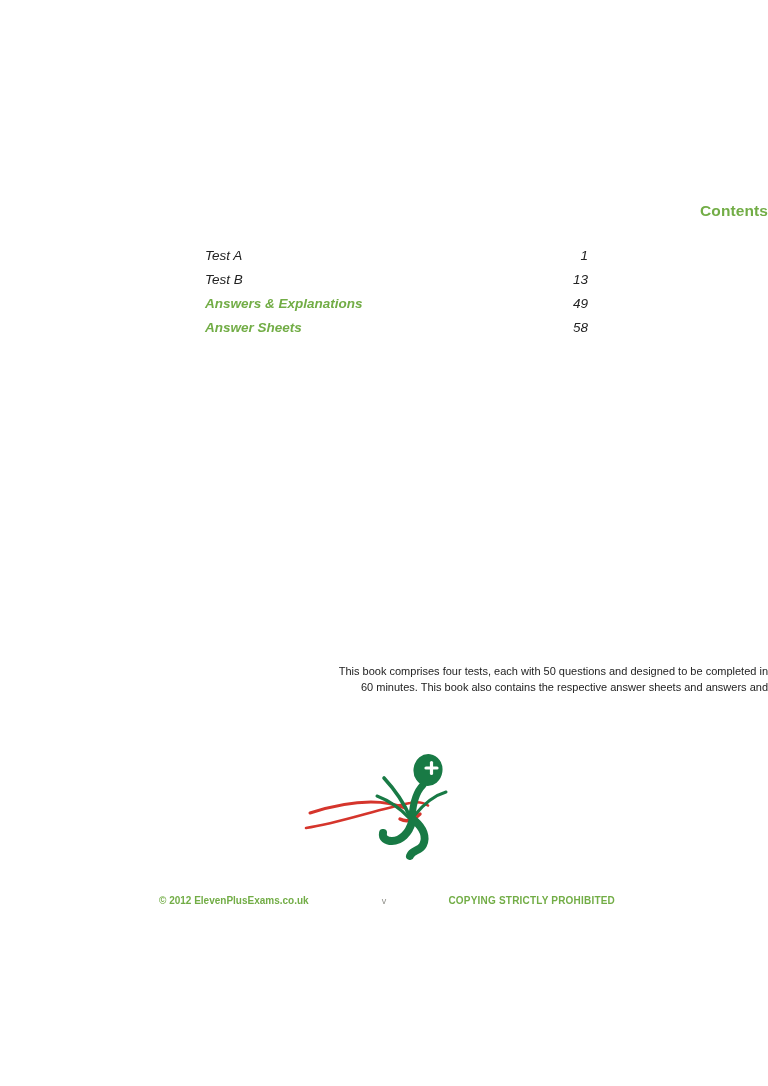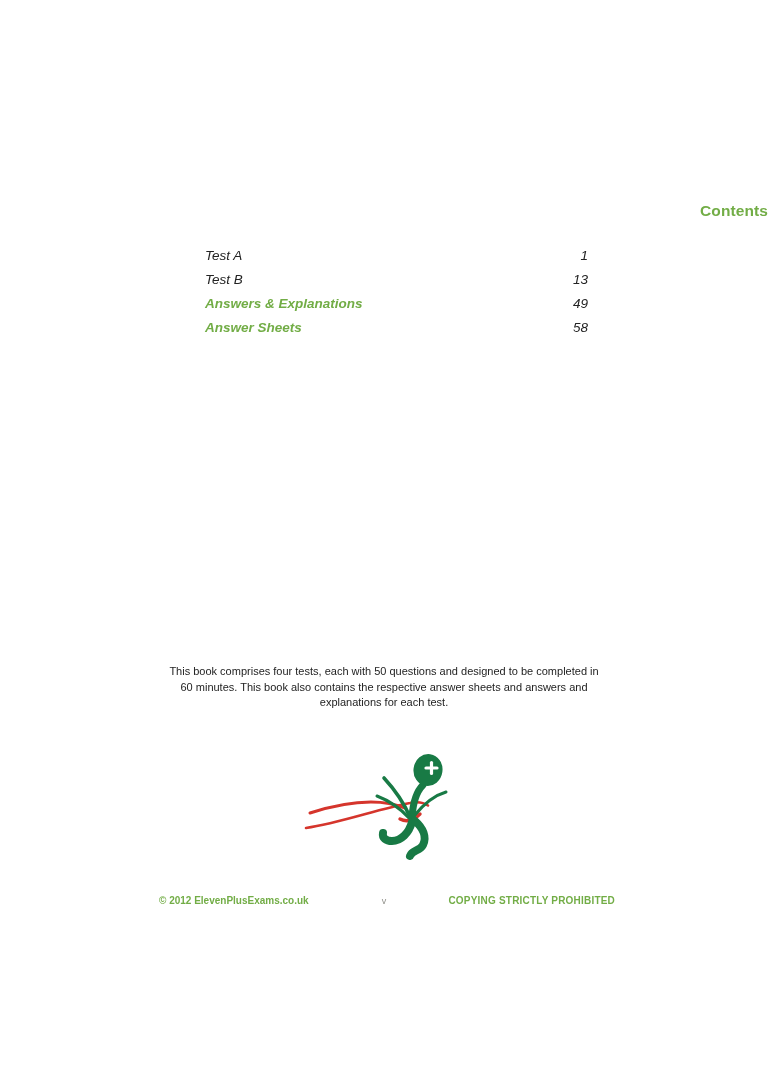--- a/index.html
+++ b/index.html
@@ -25,21 +25,21 @@
   }
   .toc-row{
     display:flex;justify-content:space-between;align-items:center;
     height:24px;font-size:13.5px;font-style:italic;
   }
   .toc-label{white-space:nowrap;}
   .toc-page{white-space:nowrap;text-align:right;}
   .toc-row.green .toc-label{color:var(--green);font-weight:bold;}
   .description{
     position:absolute;top:664px;left:0;right:0;
-    text-align:center;font-size:11px;line-height:15.7px;color:var(--ink);
+    text-align:right;font-size:11px;line-height:15.7px;color:var(--ink);
   }
   .description .line{white-space:nowrap;}
   .logo{
     position:absolute;left:300px;top:745px;width:170px;height:125px;
   }
   .footer{
     position:absolute;top:893px;left:0;right:0;height:16px;
     font-size:10px;font-weight:bold;color:var(--green);
   }
   .footer-copyright{position:absolute;left:159px;top:2px;white-space:nowrap;}
@@ -69,21 +69,20 @@
   </div>
   <div class="toc-row green">
     <span class="toc-label">Answer Sheets</span>
     <span class="toc-page">58</span>
   </div>
 </div>
 
 <div class="description">
   <div class="line">This book comprises four tests, each with 50 questions and designed to be completed in</div>
   <div class="line">60 minutes. This book also contains the respective answer sheets and answers and</div>
-  <div class="line">explanations for each test.</div>
 </div>
 
 <svg class="logo" viewBox="0 0 170 125" xmlns="http://www.w3.org/2000/svg" aria-hidden="true">
 
   <g fill="none" stroke="#d5352c" stroke-linecap="round">
     <path d="M 10,68 C 45,57 80,53 105,63" stroke-width="3"></path>
     <path d="M 6,83 C 40,78 78,64 110,58 C 117,56.5 123,57 128,60.5" stroke-width="2.6"></path>
     <path d="M 100,74 C 107,77.5 114,75 120,69" stroke-width="3.4"></path>
   </g>
 

